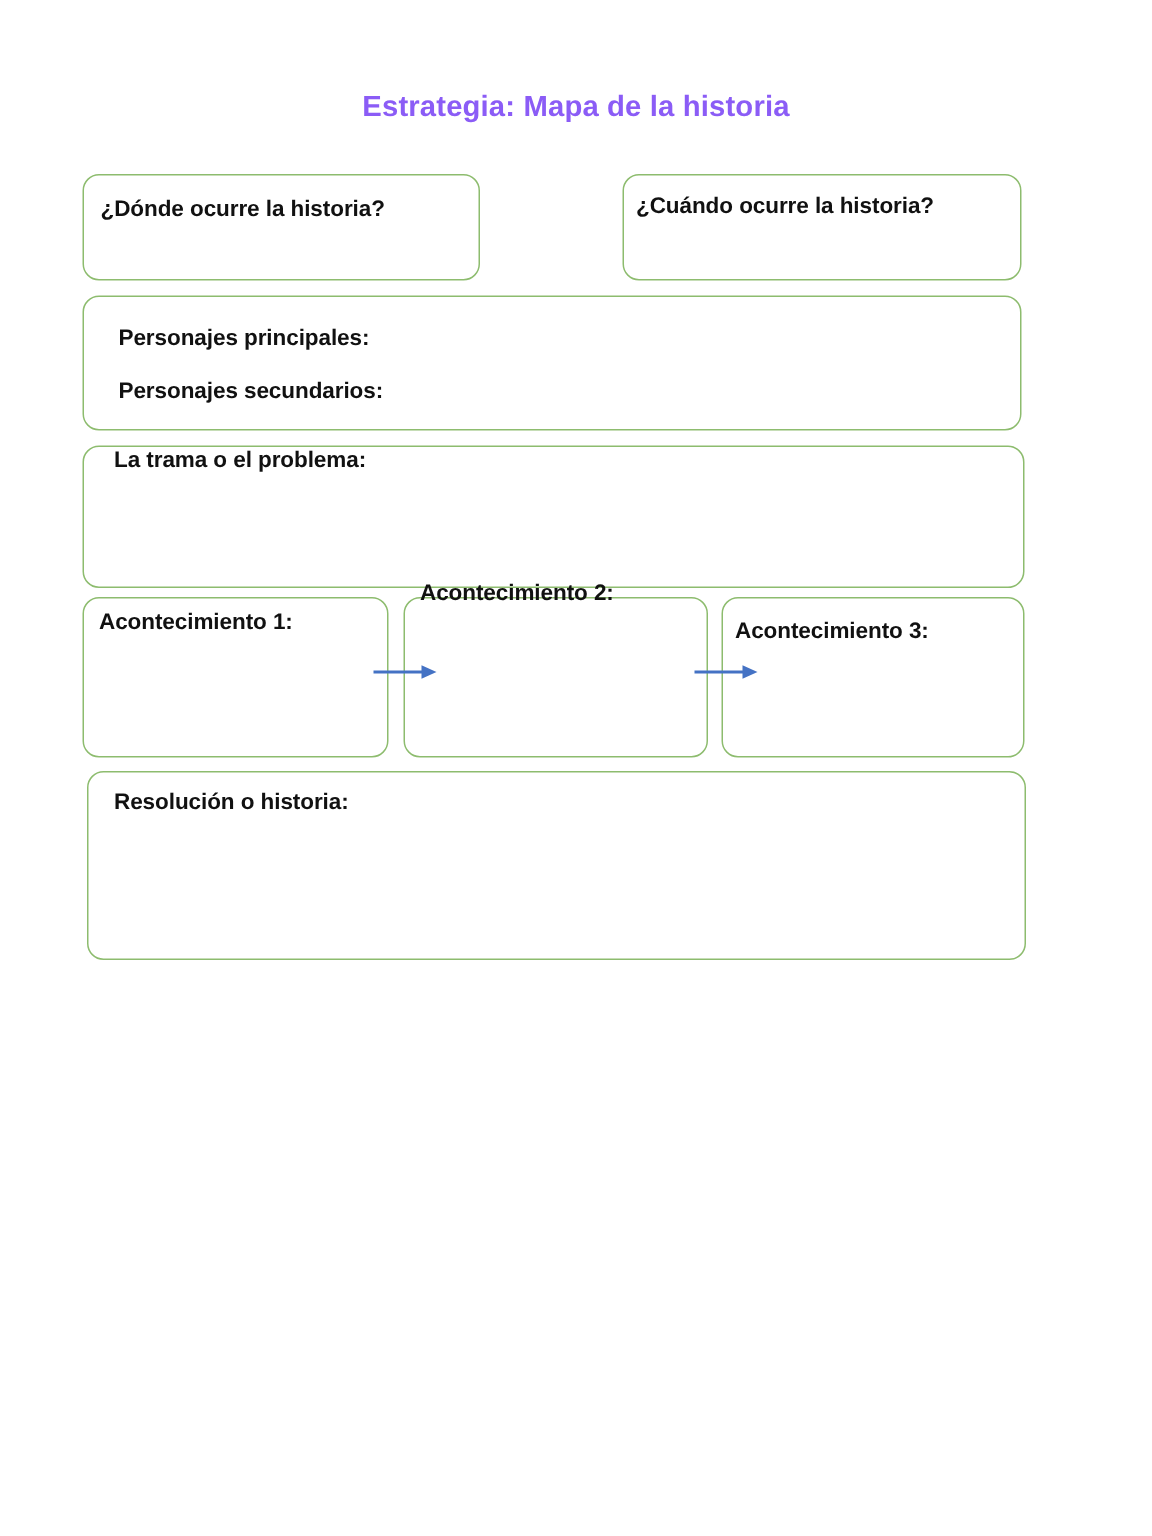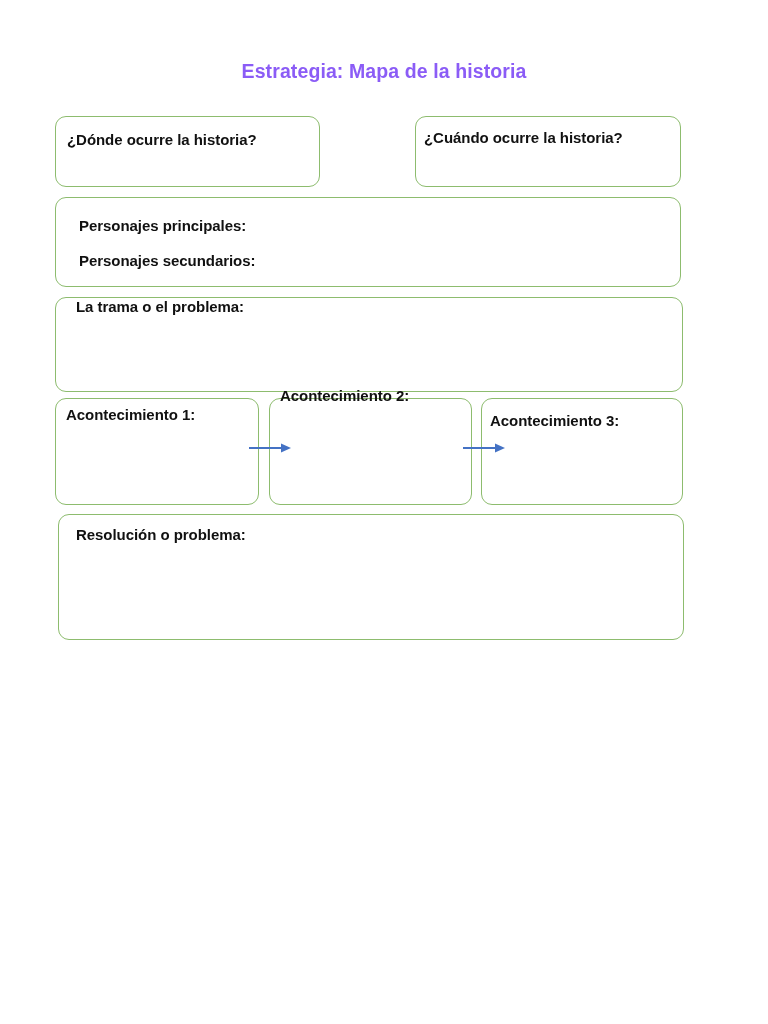--- a/index.html
+++ b/index.html
@@ -126,15 +126,15 @@
     <line x1="0" y1="8" x2="33" y2="8" stroke="#4472C4" stroke-width="2"></line>
     <polygon points="32,3.5 42,8 32,12.5" fill="#4472C4"></polygon>
   </svg>
 
   <svg class="connector-arrow" id="arrow-2-3" viewBox="0 0 44 16" width="44" height="16">
     <line x1="0" y1="8" x2="33" y2="8" stroke="#4472C4" stroke-width="2"></line>
     <polygon points="32,3.5 42,8 32,12.5" fill="#4472C4"></polygon>
   </svg>
 
   <div class="gbox" id="box-resolution"></div>
-  <div class="gbox-label" id="label-resolution">Resolución o problema:</div>
+  <div class="gbox-label" id="label-resolution">Resolución o historia:</div>
 
 </div>
 
 </body></html>

